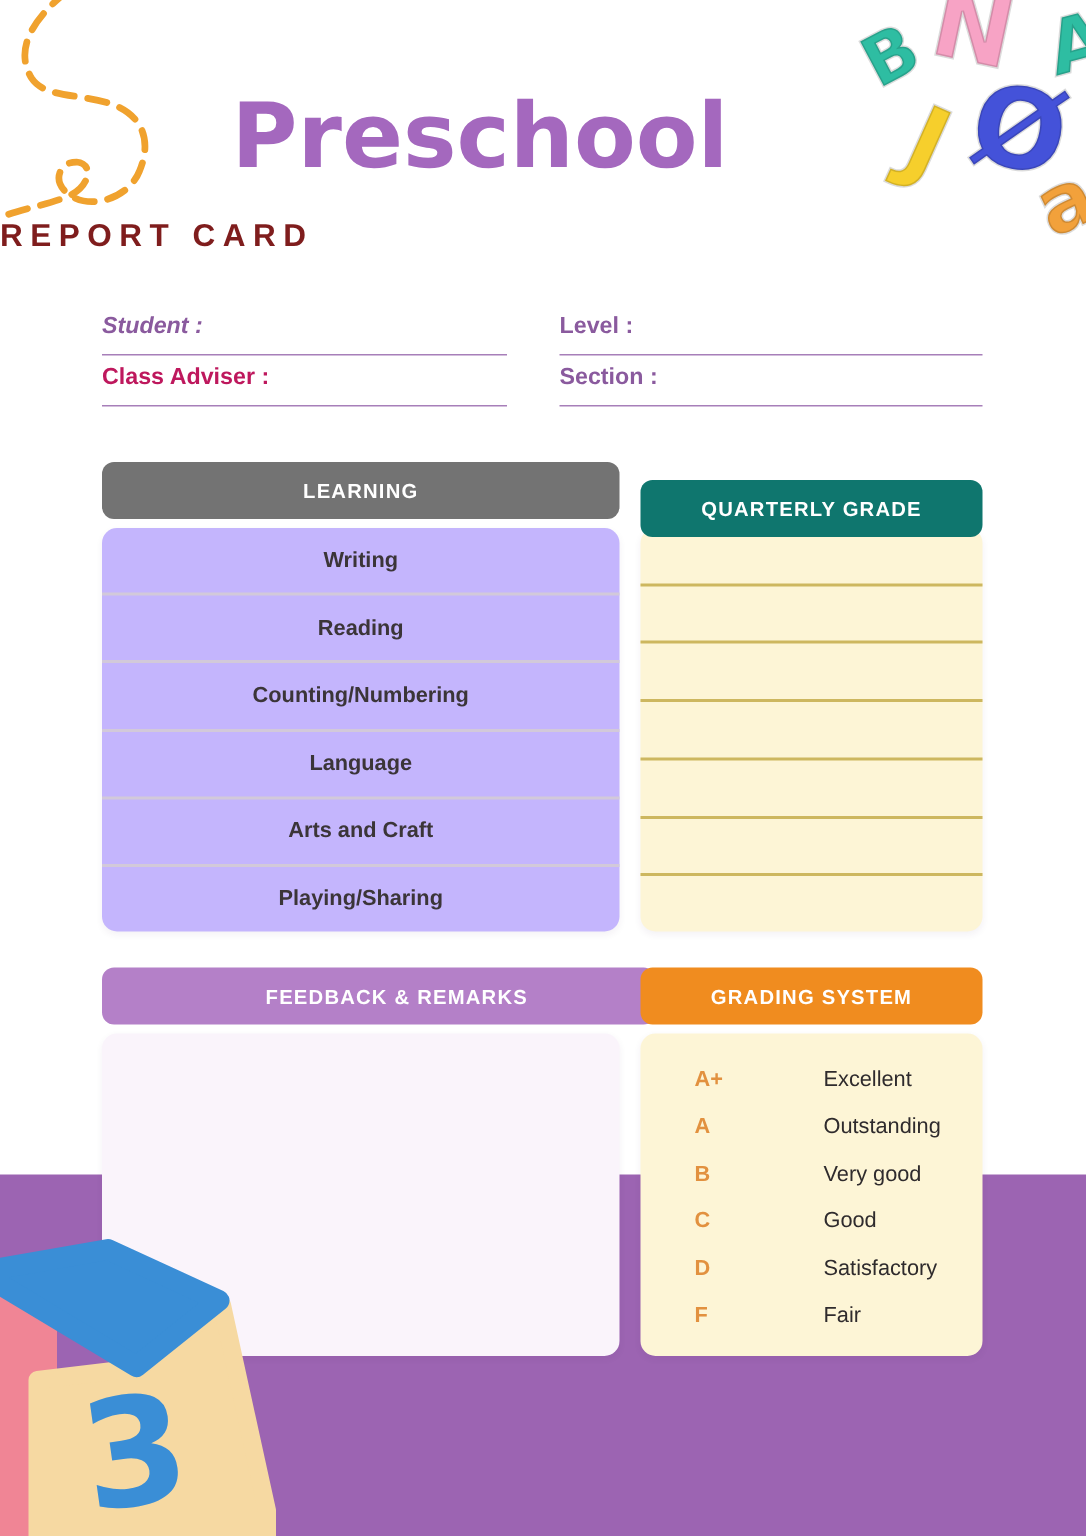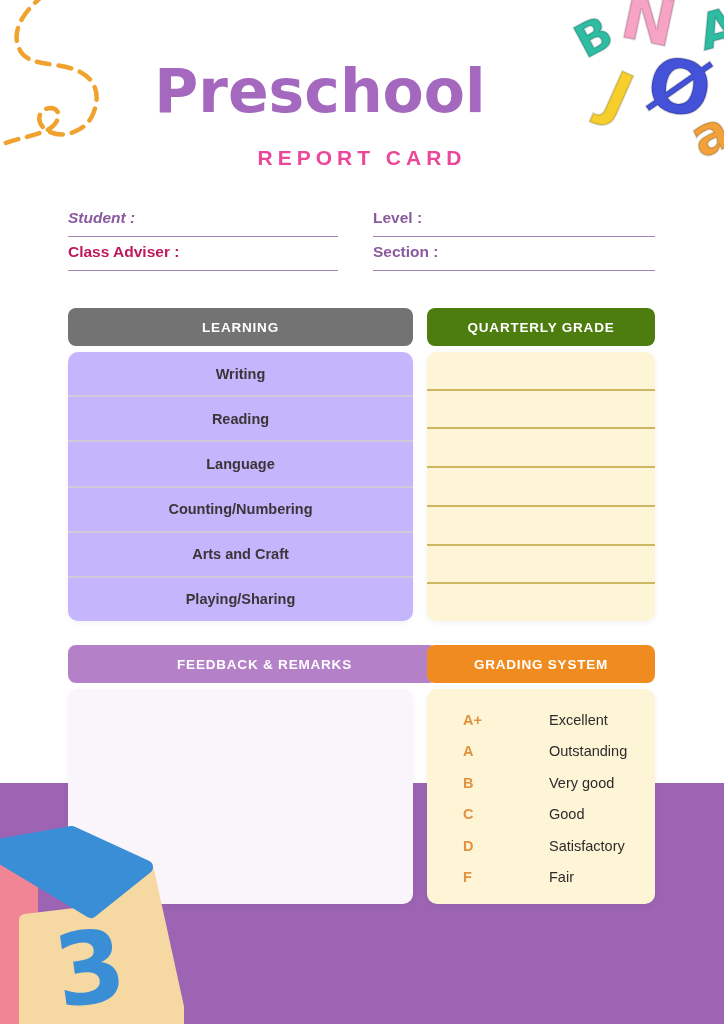--- a/index.html
+++ b/index.html
@@ -12,22 +12,22 @@
   
   .bottom-band{left:0;top:783px;width:724px;height:241px;z-index:1;}
 
   
   .title{
     left:0;top:56px;width:640px;text-align:center;z-index:4;
     font-family:"DejaVu Sans",sans-serif;font-weight:bold;
     font-size:60px;letter-spacing:0px;
   }
   .subtitle{
-    left:0;top:146px;width:724px;text-align:center;z-index:4;
-    font-weight:bold;font-size:21px;letter-spacing:5px;color:#ec4899;
+    left:0;top:146px;width:724px;text-align:left;z-index:4;
+    font-weight:bold;font-size:21px;letter-spacing:5px;color:#7f1d1d;
   }
 
   
   .field-label{font-weight:bold;font-size:15.5px;z-index:4;}
   .field-line{border-bottom:1.6px solid #a77fb9;z-index:4;}
   .fl-1{left:68px;top:209px;}  .ln-1{left:68px;top:212px;width:270px;height:24px;}
   .fl-2{left:373px;top:209px;} .ln-2{left:373px;top:212px;width:282px;height:24px;}
   .fl-3{left:68px;top:243px;}  .ln-3{left:68px;top:246px;width:270px;height:24px;}
   .fl-4{left:373px;top:243px;} .ln-4{left:373px;top:246px;width:282px;height:24px;}
 
@@ -112,27 +112,27 @@
 <div class="abs field-label fl-2" style="color: rgb(138, 90, 158);">Level :</div>
 <div class="abs field-line ln-2"></div>
 
 <div class="abs field-label fl-3" style="color: #be185d;">Class Adviser :</div>
 <div class="abs field-line ln-3"></div>
 
 <div class="abs field-label fl-4" style="color: rgb(138, 90, 158);">Section :</div>
 <div class="abs field-line ln-4"></div>
 
 <div class="abs bar bar-learning" style="background-color: #737373;">LEARNING</div>
-<div class="abs bar bar-quarterly" style="background-color: #4d7c0f;">QUARTERLY GRADE</div>
+<div class="abs bar bar-quarterly" style="background-color: #0f766e; margin-top: 12px;">QUARTERLY GRADE</div>
 
 <div class="abs panel learning-panel">
   <div class="learning-row">Writing</div>
   <div class="learning-row">Reading</div>
+  <div class="learning-row">Counting/Numbering</div>
   <div class="learning-row">Language</div>
-  <div class="learning-row">Counting/Numbering</div>
   <div class="learning-row">Arts and Craft</div>
   <div class="learning-row">Playing/Sharing</div>
 </div>
 
 <div class="abs panel quarterly-panel">
   <div class="quarterly-row"></div>
   <div class="quarterly-row"></div>
   <div class="quarterly-row"></div>
   <div class="quarterly-row"></div>
   <div class="quarterly-row"></div>

